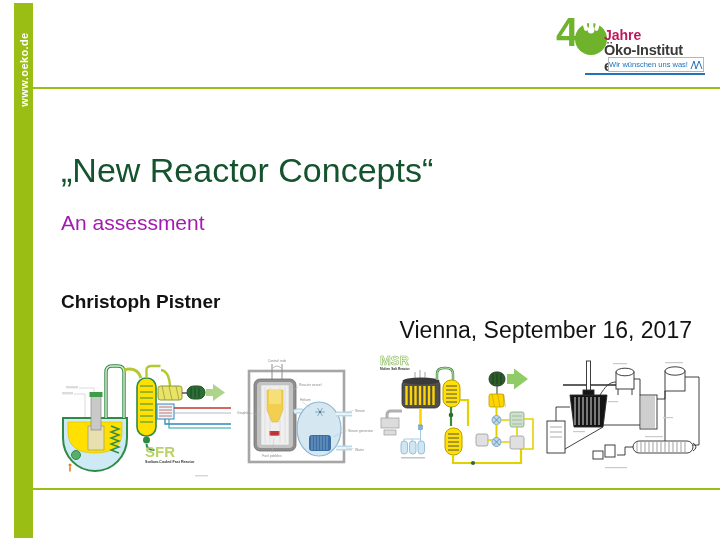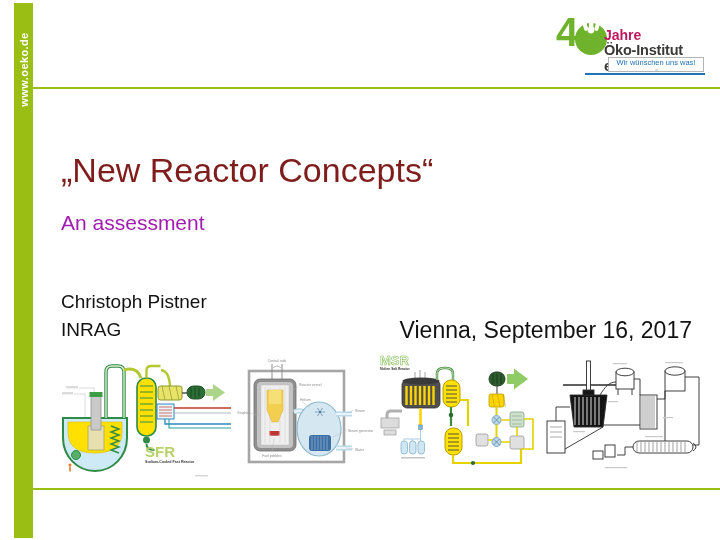--- a/index.html
+++ b/index.html
@@ -14,26 +14,26 @@
   .rule-top{top:87px;}
   .rule-bottom{top:488px;}
   
   .logo{position:absolute;left:556px;top:16px;width:150px;height:62px;}
   .logo-four{position:absolute;left:0;top:-4px;font-size:40px;font-weight:bold;color:#6FB22C;line-height:40px;}
   .logo-apple{position:absolute;left:17px;top:1px;}
   .logo-jahre{position:absolute;left:48px;top:11px;font-size:14px;font-weight:bold;color:#be185d;}
   .logo-org{position:absolute;left:48px;top:26px;font-size:14.5px;font-weight:bold;color:#3a3a38;letter-spacing:-0.2px;}
   .logo-ribbon{position:absolute;left:52px;top:41px;width:94px;height:13px;border:1px solid #b5b5b5;
                display:flex;align-items:center;justify-content:center;gap:2px;
-               font-size:7.5px;color:#2173B9;white-space:nowrap;background:#fff;flex-direction:column;}
+               font-size:7.5px;color:#2173B9;white-space:nowrap;background:#fff;}
   .logo-underline{position:absolute;left:29px;top:57px;width:120px;height:2px;background:#2173B9;}
   
-  .title{position:absolute;left:61px;top:151px;font-size:34px;color:#7f1d1d;}
+  .title{position:absolute;left:61px;top:151px;font-size:34px;color:#14532d;}
   .subtitle{position:absolute;left:61px;top:211px;font-size:21px;color:#a21caf;}
-  .author-block{position:absolute;left:61px;top:288px;font-size:19px;color:#121212;line-height:28px;}
+  .author-block{position:absolute;left:61px;top:288px;font-size:19px;color:#121212;line-height:28px;font-weight:bold;}
   .venue-date{position:absolute;right:28px;top:316px;font-size:23px;color:#121212;line-height:28px;}
   
   .diagram{position:absolute;}
   .d1{left:45px;top:358px;width:187px;height:126px;}
   .d2{left:236px;top:357px;width:139px;height:128px;}
   .d3{left:377px;top:350px;width:163px;height:138px;}
   .d4{left:545px;top:357px;width:165px;height:124px;}
   svg text{font-family:"Liberation Sans",sans-serif;}
 </style>
 </head>
@@ -66,21 +66,20 @@
         <path d="M1,9 L4,1 L6,9 L9,1 L12,9" fill="none" stroke="#2173B9" stroke-width="1"></path>
       </svg>
     </div>
     <div class="logo-underline"></div>
   </div>
 
   <div class="title">„New Reactor Concepts“</div>
   <div class="subtitle">An assessment</div>
   <div class="author-block">
     <div>Christoph Pistner</div>
-    <div>INRAG</div>
   </div>
   <div class="venue-date">Vienna, September 16, 2017</div>
 
   <svg class="diagram d1" viewBox="0 0 187 126">
     <g stroke="#b5b5b5" stroke-width="0.5" fill="none">
       <path d="M34,30 h15 v30"></path>
         <path d="M29,36 h11 v24"></path>
     </g>
     <rect x="21" y="28" width="12" height="2.4" fill="#dcdcdc"></rect>
     <rect x="17" y="34" width="11" height="2.4" fill="#dcdcdc"></rect>

